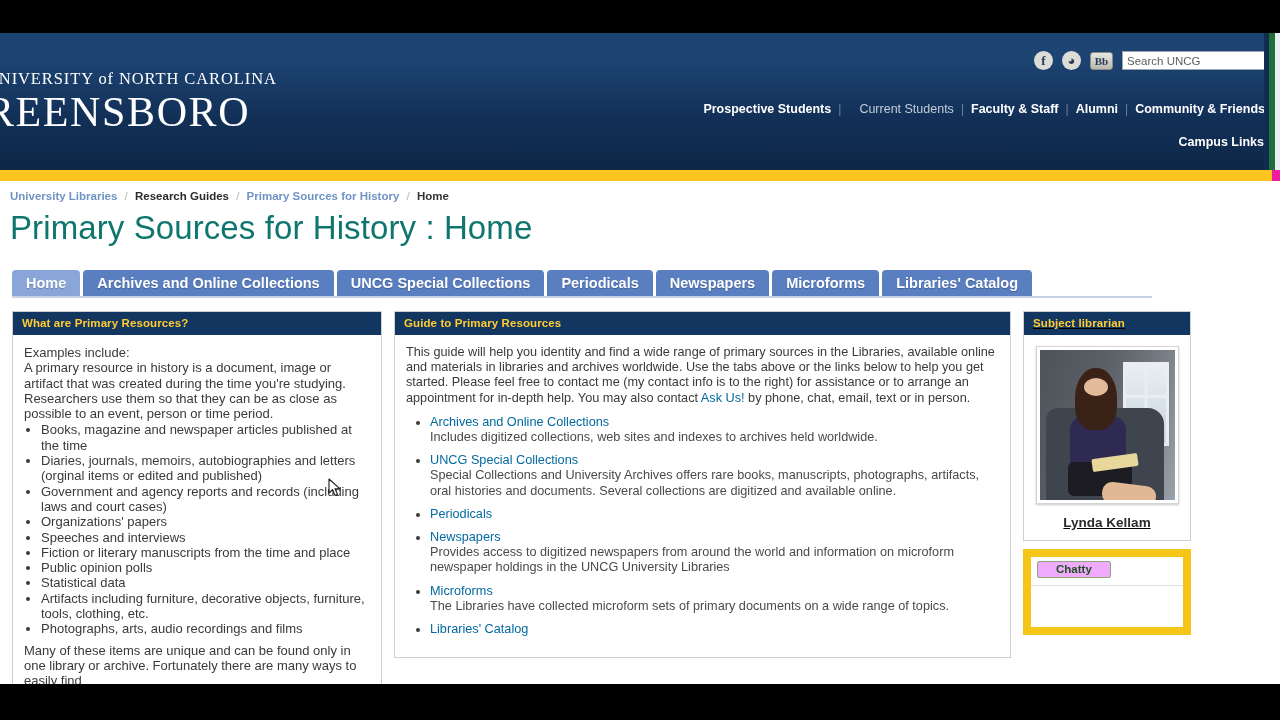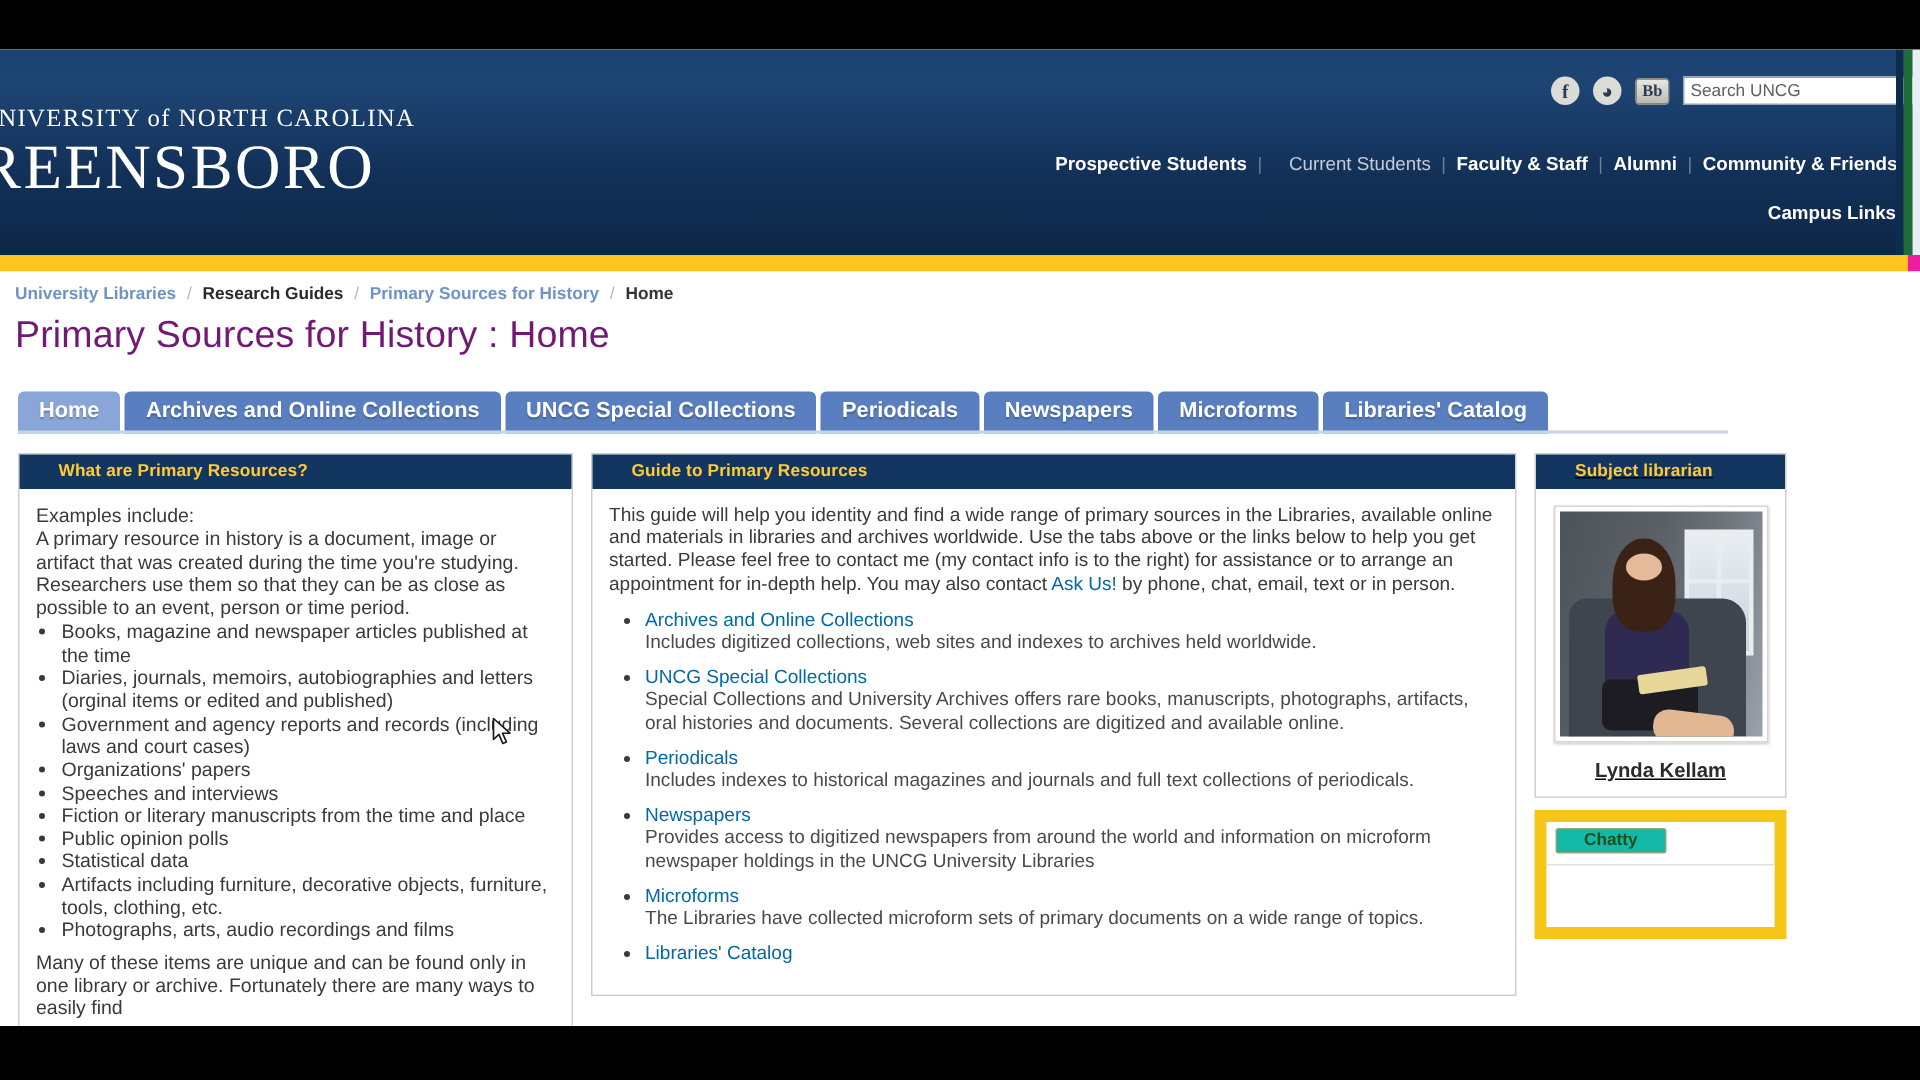--- a/index.html
+++ b/index.html
@@ -162,23 +162,23 @@
     font-weight: bold;
     color: #5b7fb0;
   }
   .breadcrumb a { color: #6f93c4; text-decoration: none; }
   .breadcrumb .cur { color: #333; }
   .breadcrumb .crumb-bold { color: #2a2a2a; }
   .breadcrumb .slash { color: #b9b9b9; font-weight: normal; padding: 0 4px; }
 
   .page-title {
     padding: 7px 0 0 10px;
-    font-size: 25px;
+    font-size: 33px;
     font-weight: normal;
-    color: #701a75;
+    color: #0f766e;
     letter-spacing: 0.1px;
   }
 
   
   .tabbar {
     position: relative;
     margin: 23px 0 0 12px;
     display: flex;
     align-items: flex-end;
     gap: 3px;
@@ -219,21 +219,21 @@
 
   .box {
     border: 1px solid #cfcfcf;
     background: #fff;
   }
   .box-head {
     background: #12365f;
     color: #ffcc33;
     font-size: 11.5px;
     font-weight: bold;
-    padding: 5px 26px 6px;
+    padding: 5px 9px 6px;
     letter-spacing: .1px;
   }
   .box-body {
     padding: 10px 11px 12px;
     font-size: 13px;
     color: #3a3a3a;
     line-height: 15.3px;
   }
   .box-body p { margin-bottom: 0; }
   .box-body ul {
@@ -369,21 +369,21 @@
     margin-top: 8px;
     border: 8px solid #f5c518;
     background: #fff;
     height: 86px;
     position: relative;
     overflow: hidden;
   }
   .chat-tab {
     position: absolute;
     left: 6px; top: 4px;
-    background: #14b8a6;
+    background: #f0abfc;
     border: 1px solid #8ca87a;
     color: #1f4f1f;
     font-size: 11.5px;
     font-weight: bold;
     padding: 1px 18px 2px;
     border-radius: 2px;
   }
   .chat-sub {
     position: absolute;
     left: 7px; top: 21px;
@@ -525,21 +525,20 @@
                 <li>
                   <a href="#" class="lnk">Archives and Online Collections</a>
                   <span class="desc">Includes digitized collections, web sites and indexes to archives held worldwide.</span>
                 </li>
                 <li>
                   <a href="#" class="lnk">UNCG Special Collections</a>
                   <span class="desc">Special Collections and University Archives offers rare books, manuscripts, photographs, artifacts, oral histories and documents. Several collections are digitized and available online.</span>
                 </li>
                 <li>
                   <a href="#" class="lnk">Periodicals</a>
-                  <span class="desc">Includes indexes to historical magazines and journals and full text collections of periodicals.</span>
                 </li>
                 <li>
                   <a href="#" class="lnk">Newspapers</a>
                   <span class="desc">Provides access to digitized newspapers from around the world and information on microform newspaper holdings in the UNCG University Libraries</span>
                 </li>
                 <li>
                   <a href="#" class="lnk">Microforms</a>
                   <span class="desc">The Libraries have collected microform sets of primary documents on a wide range of topics.</span>
                 </li>
                 <li>

